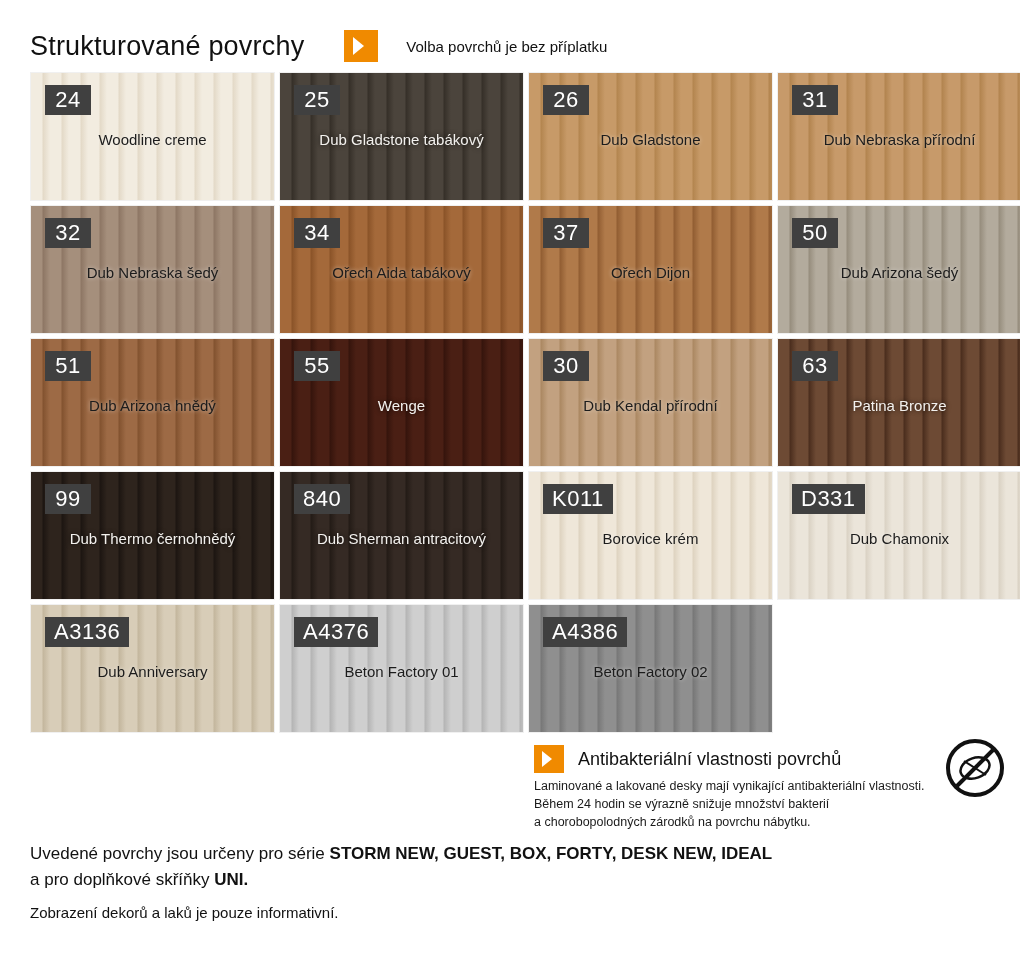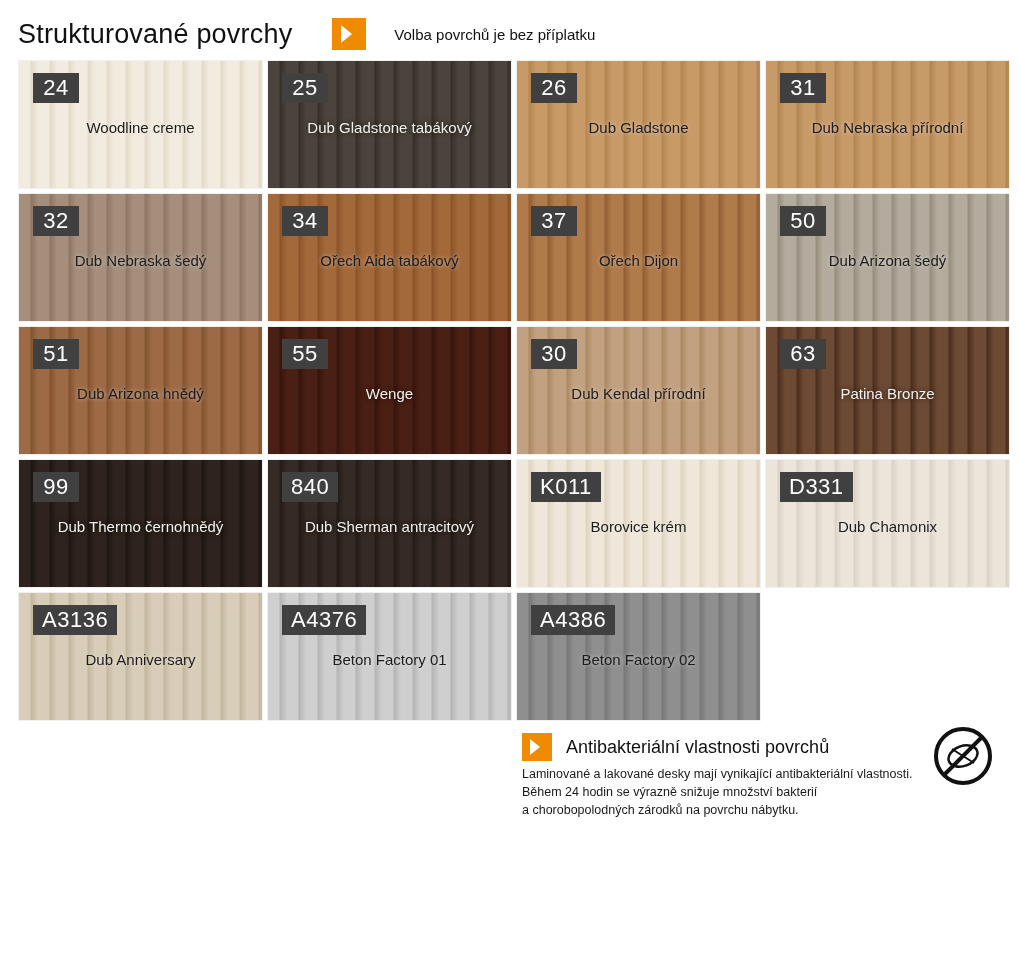--- a/index.html
+++ b/index.html
@@ -7,21 +7,21 @@
     margin: 0; padding: 0;
     width: 1020px; height: 970px;
     background: #ffffff;
     font-family: "Liberation Sans", sans-serif;
     color: #1a1a1a;
     overflow: hidden;
   }
   #page {
     position: relative;
     width: 1020px; height: 726px;
-    padding: 0;
+    padding: 12px;
   }
 
   
   .header {
     display: flex;
     align-items: center;
     padding: 18px 0 10px 18px;
   }
   .header h1 {
     font-size: 27px;
@@ -274,14 +274,21 @@
         <svg class="anti-icon" viewBox="0 0 62 62">
           <circle cx="31" cy="31" r="27" fill="none" stroke="#111" stroke-width="4"></circle>
           <ellipse cx="31" cy="31" rx="15" ry="10" transform="rotate(-20 31 31)" fill="none" stroke="#111" stroke-width="2.5"></ellipse>
           <line x1="20" y1="24" x2="42" y2="38" stroke="#111" stroke-width="2"></line>
           <line x1="24" y1="39" x2="38" y2="23" stroke="#111" stroke-width="2"></line>
           <line x1="13" y1="49" x2="49" y2="13" stroke="#111" stroke-width="4"></line>
         </svg>
       </div>
     </div>
 
+  <div class="footer">
+    <div class="f1">
+      <span>Uvedené povrchy jsou určeny pro série </span><b>STORM NEW, GUEST, BOX, FORTY, DESK NEW, IDEAL</b><br>
+      <span>a pro doplňkové skříňky </span><b>UNI.</b>
+    </div>
+    <div class="f2">Zobrazení dekorů a laků je pouze informativní.</div>
+  </div>
 
 </div>
 
 </body></html>

